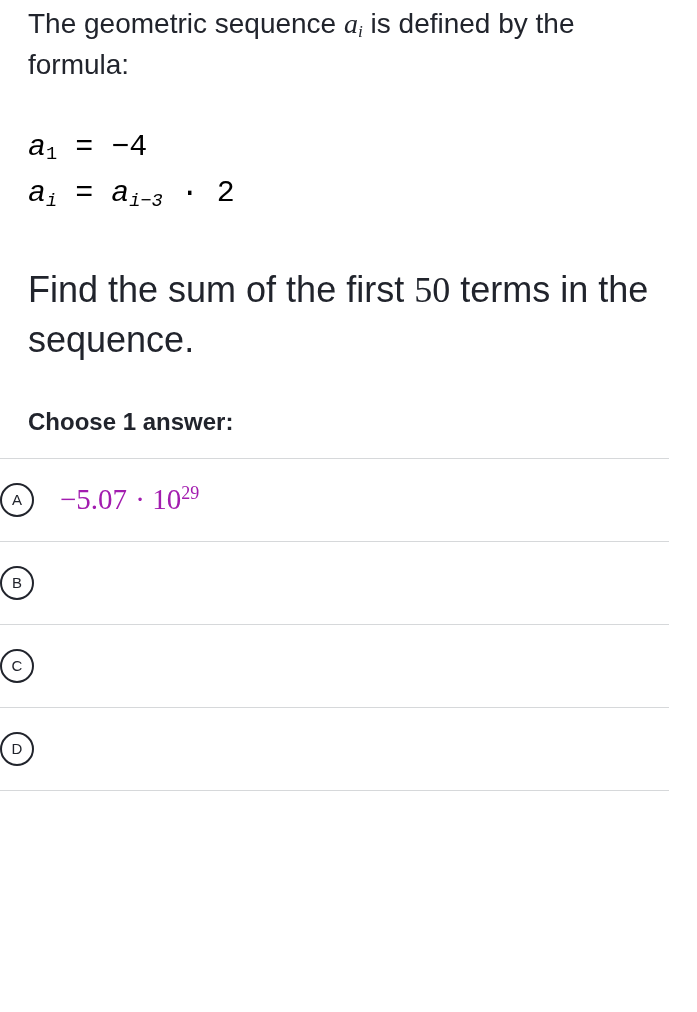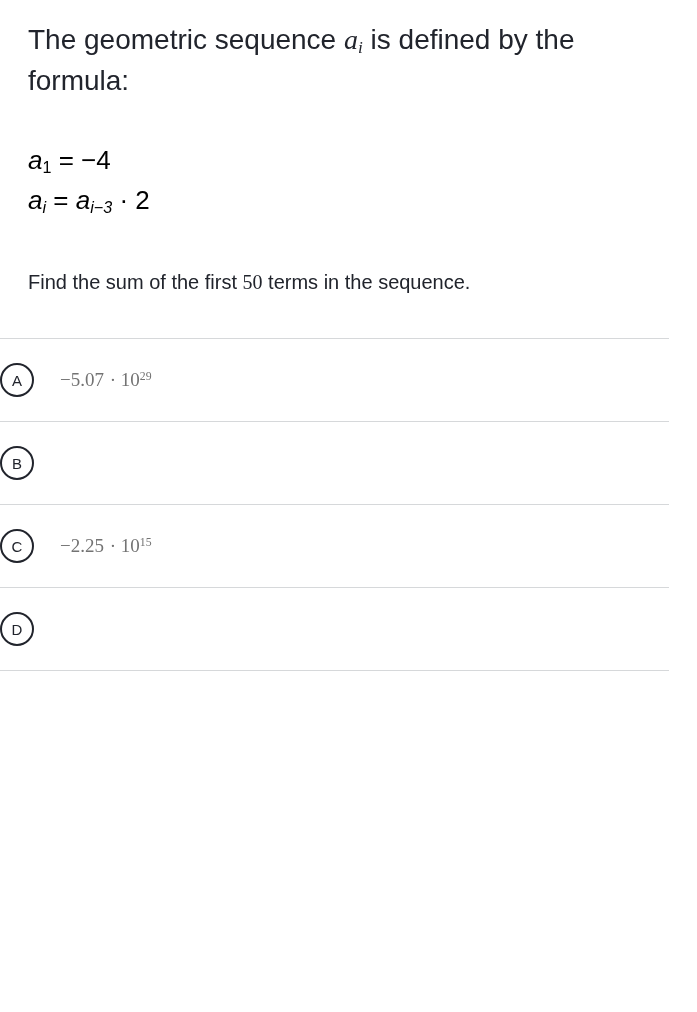--- a/index.html
+++ b/index.html
@@ -3,44 +3,44 @@
 <meta charset="utf-8">
 <style>
   * { box-sizing: border-box; margin: 0; padding: 0; }
   html, body { width: 697px; height: 1012px; }
   body {
     font-family: -apple-system, BlinkMacSystemFont, "Segoe UI", Arial, sans-serif;
     background: #fff;
     color: #21242c;
   }
   .content {
-    padding: 20px 28px 0 28px;
+    padding: 4px 28px 0 28px;
   }
   .prompt {
     font-size: 28px;
     line-height: 1.4;
     color: #21242c;
     margin-bottom: 40px;
   }
   .formula {
-    font-family: Liberation Sans, sans-serif;
-    font-size: 26px;
+    font-family: Liberation Mono, monospace;
+    font-size: 30px;
     line-height: 1.55;
     margin-bottom: 48px;
     color: #000;
   }
   .formula .row { white-space: nowrap; }
   .mi { font-style: italic; }
   sub {
     font-size: 0.62em;
     vertical-align: -0.25em;
     position: relative;
   }
   .question {
-    font-size: 20px;
+    font-size: 36px;
     line-height: 1.4;
     margin-bottom: 42px;
   }
   .choose {
     font-size: 24px;
     font-weight: 700;
     margin-bottom: 22px;
   }
   .choices {
     width: 100%;
@@ -66,22 +66,22 @@
     display: flex;
     align-items: center;
     justify-content: center;
     font-size: 15px;
     font-weight: 400;
     color: #21242c;
     flex-shrink: 0;
   }
   .choice-math {
     font-family: "Times New Roman", Times, serif;
-    font-size: 19px;
-    color: #737373;
+    font-size: 29px;
+    color: #a21caf;
   }
   sup {
     font-size: 0.62em;
     vertical-align: 0.55em;
     position: relative;
   }
   .minus { margin-right: 1px; }
   .num-math {
     font-family: "Times New Roman", Times, serif;
   }
@@ -106,20 +106,21 @@
       <span class="mi">a</span><sub><span class="mi">i−3</span></sub>
       <span>·</span>
       <span>2</span>
     </div>
   </div>
 
   <p class="question">
     <span>Find the sum of the first </span><span class="num-math">50</span><span> terms in the sequence.</span>
   </p>
 
+  <p class="choose">Choose 1 answer:</p>
 </div>
 
 <div class="choices">
   <div class="choice">
     <div class="radio">
         <span>A</span>
       </div>
     <div class="choice-math">
       <span class="minus">−5.07</span>
       <span>·</span>
@@ -128,24 +129,19 @@
   </div>
   <div class="choice">
     <div class="radio">
         <span>B</span>
       </div>
   </div>
   <div class="choice">
     <div class="radio">
         <span>C</span>
       </div>
-    <div class="choice-math">
-      <span class="minus">−2.25</span>
-      <span>·</span>
-      <span>10</span><sup>15</sup>
-    </div>
   </div>
   <div class="choice">
     <div class="radio">
         <span>D</span>
       </div>
   </div>
 </div>
 
 </body></html>

